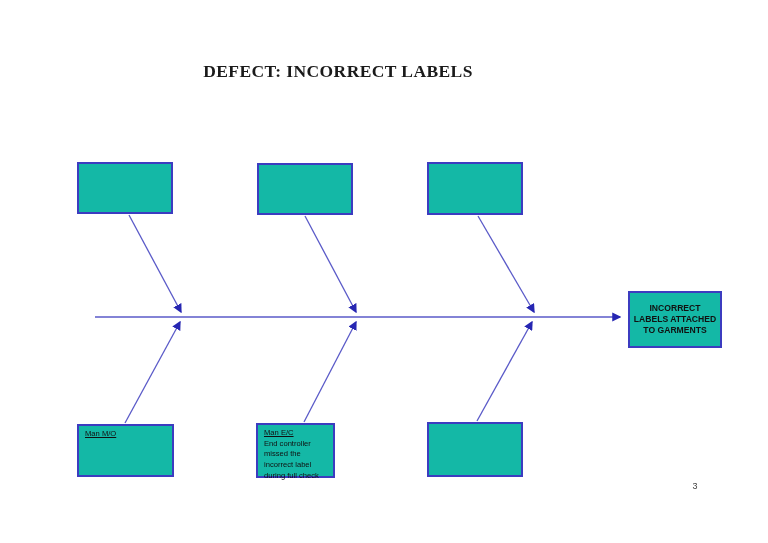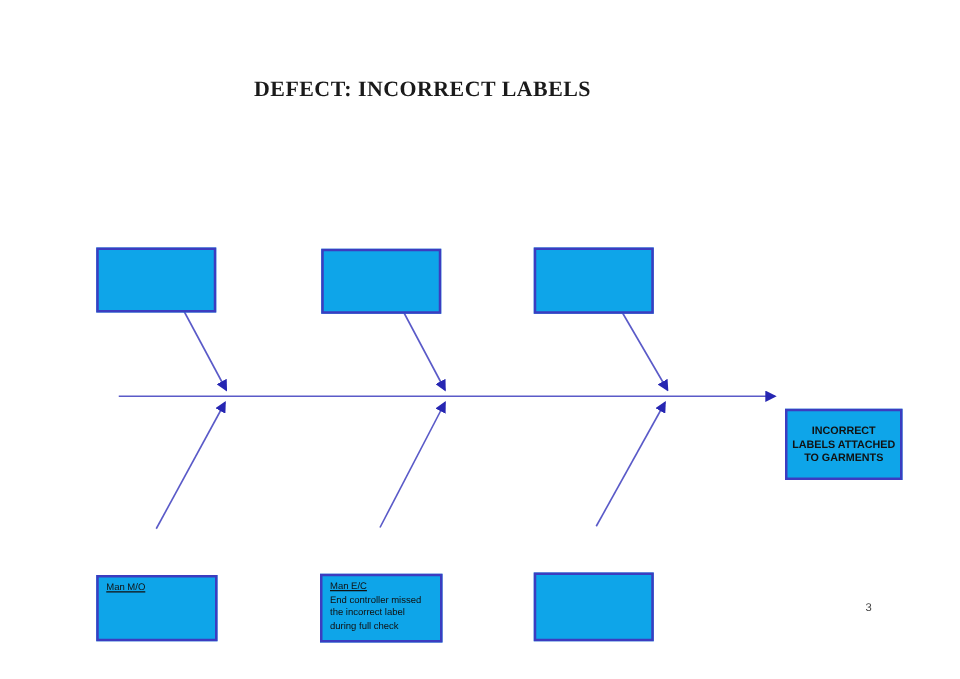--- a/index.html
+++ b/index.html
@@ -38,28 +38,27 @@
   }
   svg.lines path.branch {
     stroke: var(--color-line, #5a5ac8);
     stroke-width: 1.3;
     fill: none;
   }
   .box {
     position: absolute;
     box-sizing: border-box;
     border: 2px solid var(--color-box_border, #3c3cc0);
-    background: #0ea5e9;
-    margin-top: 36px;
+    background: #14b8a6;
   }
   .box.top1 { left: 77px;  top: 162px; width: 96px; height: 52px; }
   .box.top2 { left: 257px; top: 163px; width: 96px; height: 52px; }
   .box.top3 { left: 427px; top: 162px; width: 96px; height: 53px; }
   .box.bot1 { left: 77px;  top: 424px; width: 97px; height: 53px; }
-  .box.bot2 { left: 256px; top: 423px; width: 98px; height: 55px; }
+  .box.bot2 { left: 256px; top: 423px; width: 79px; height: 55px; }
   .box.bot3 { left: 427px; top: 422px; width: 96px; height: 55px; }
   .cause-text {
     padding: 3px 5px 2px 6px;
     font-size: 7.6px;
     font-weight: normal;
     line-height: 1.4;
     color: #111;
   }
   .cause-heading {
     text-decoration: underline;

